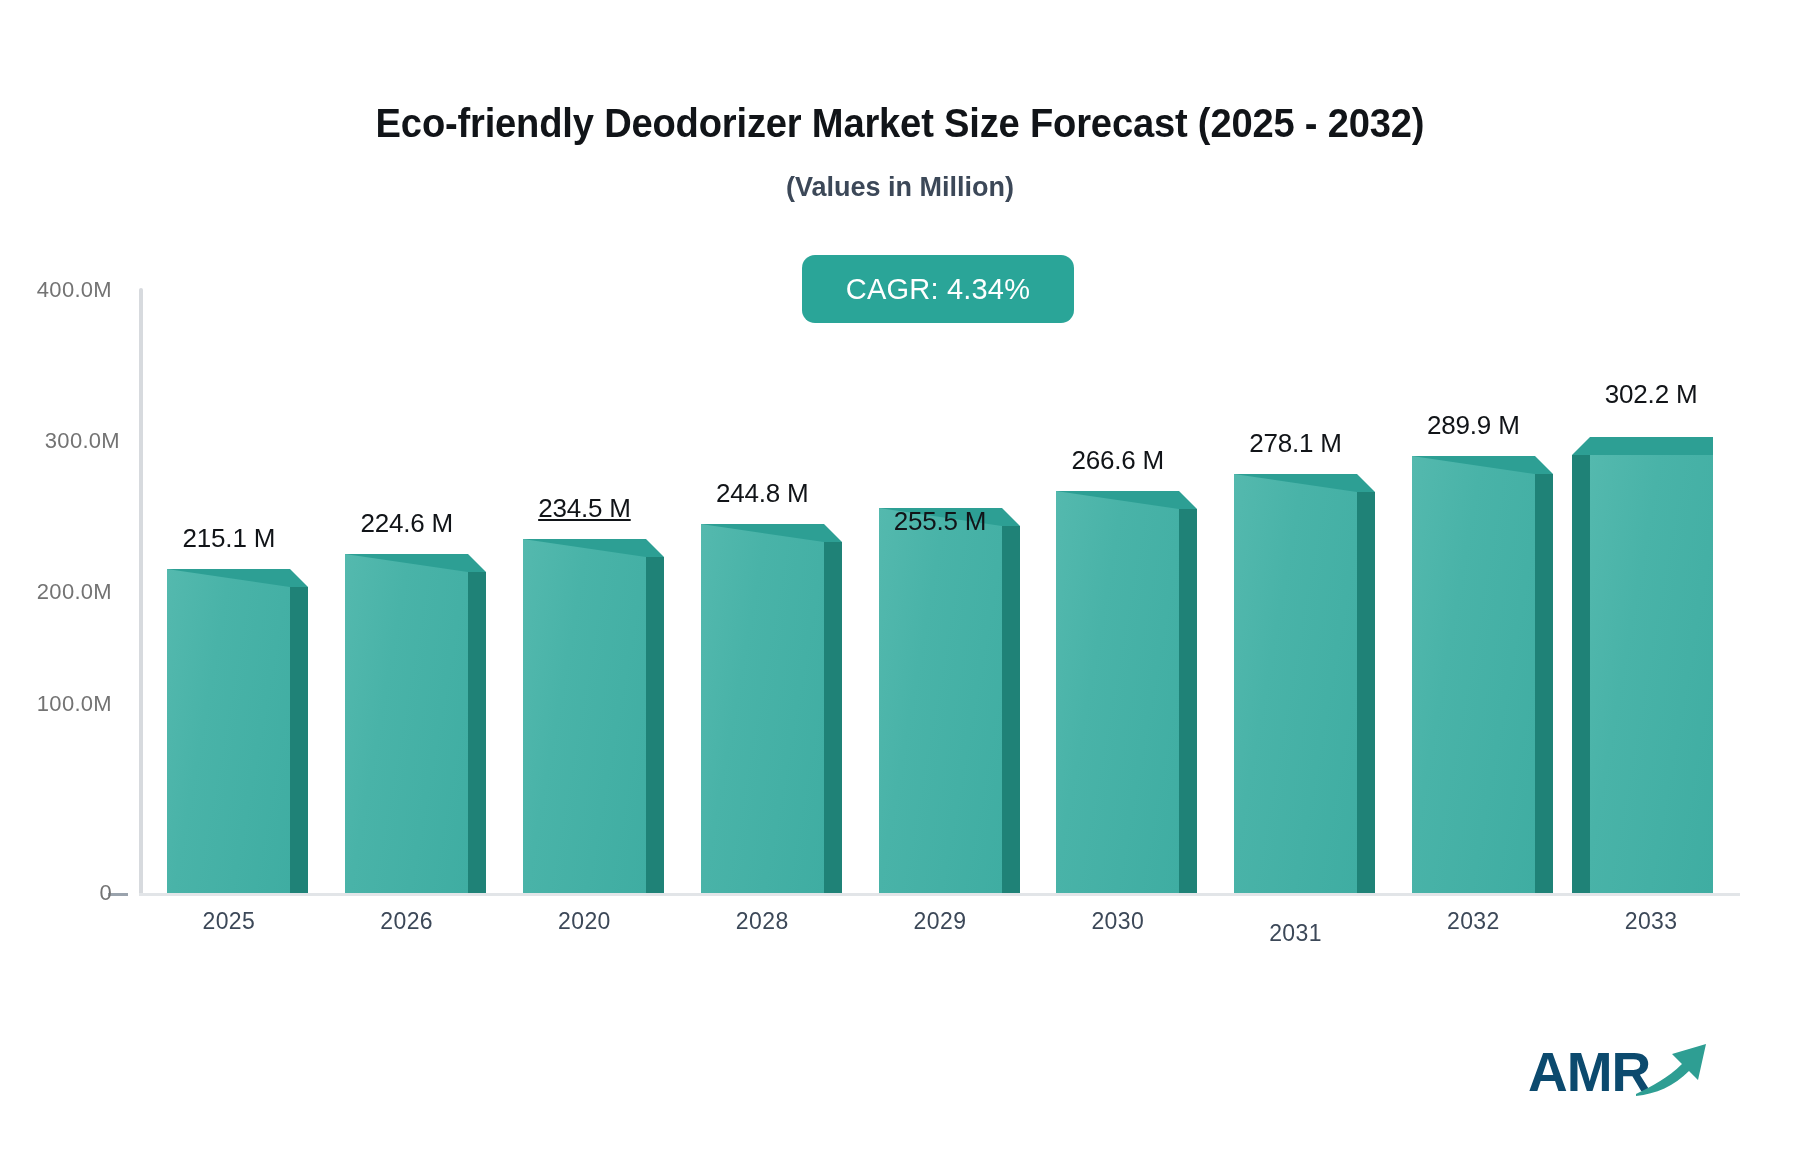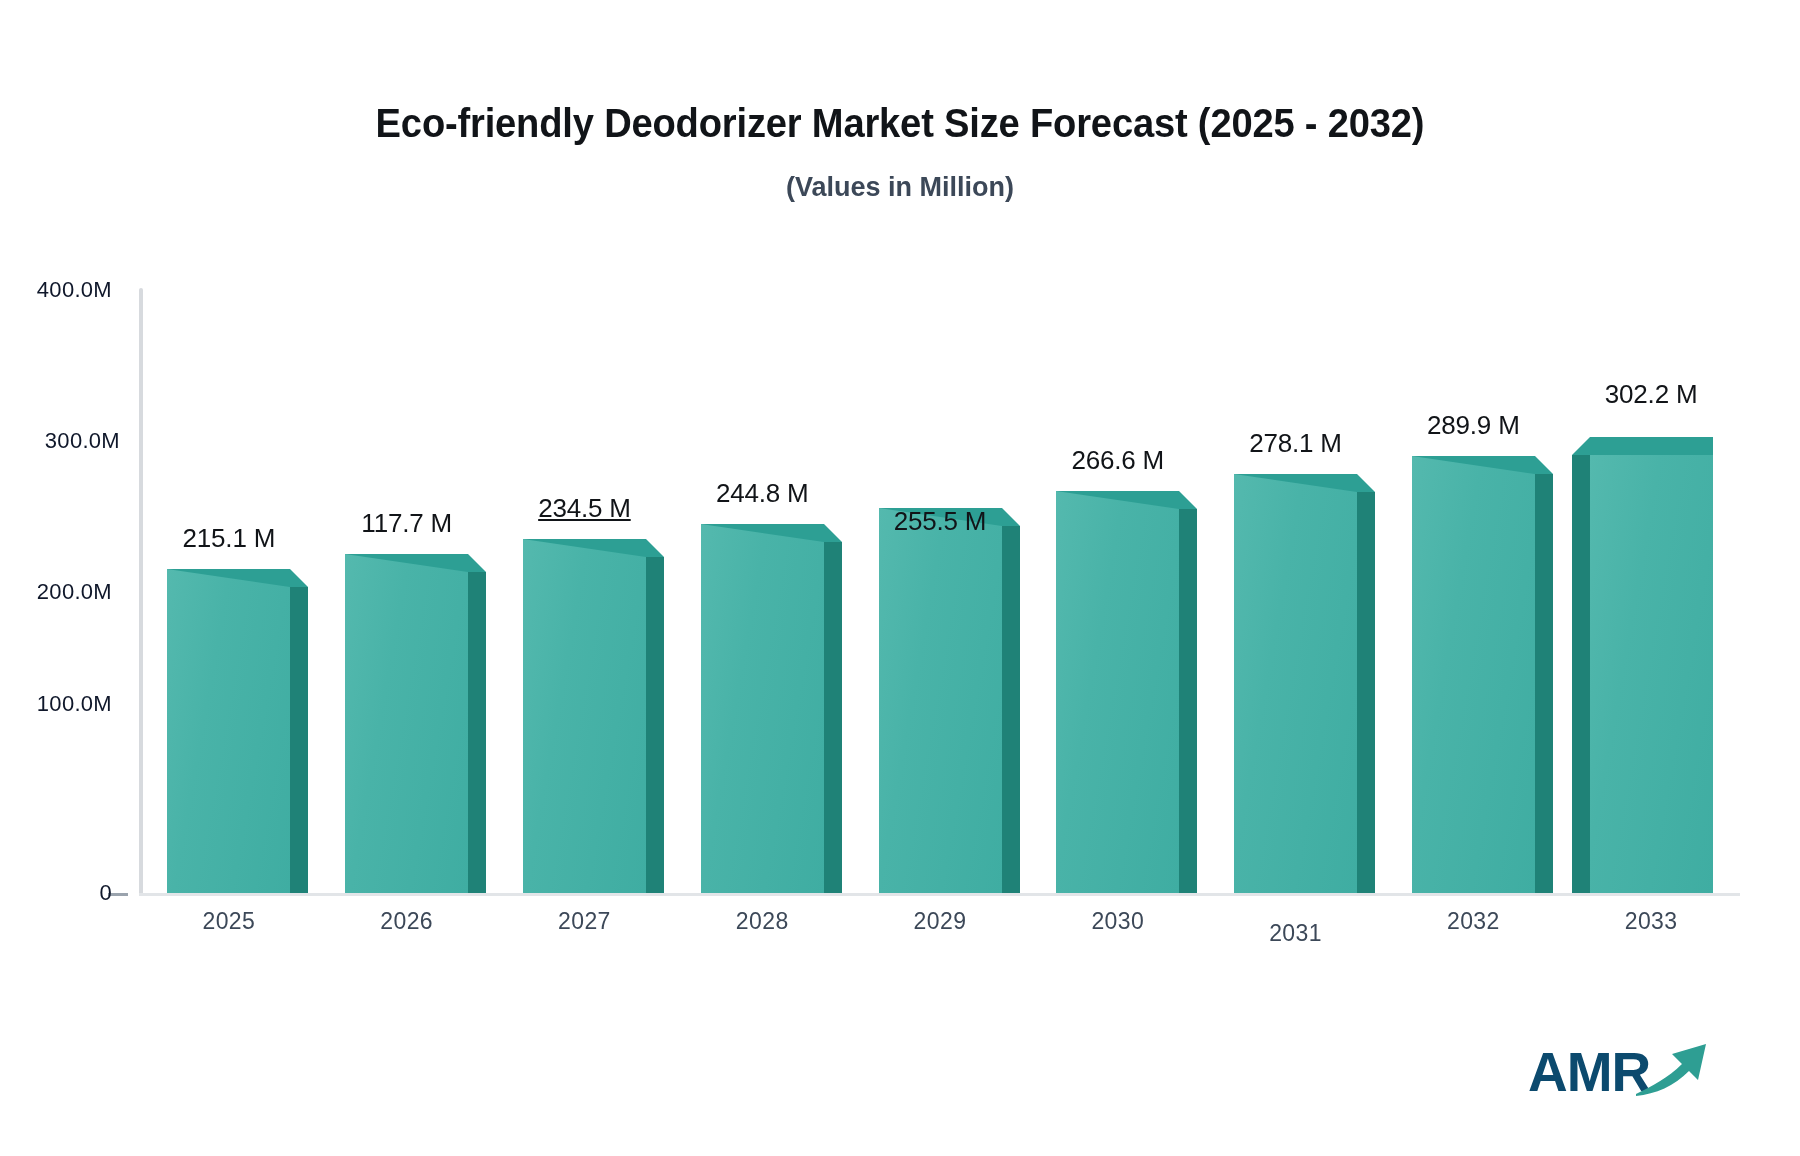--- a/index.html
+++ b/index.html
@@ -36,21 +36,21 @@
   .y-axis-line{
     position:absolute;left:139px;top:288px;width:4px;height:607px;
     background:#d7dade;border-radius:2px;
   }
   .x-axis-line{
     position:absolute;left:139px;top:893px;width:1601px;height:3px;
     background:#e2e5e8;
   }
   .y-tick-label{
     position:absolute;right:0;text-align:right;width:112px;
-    font-size:22px;color:#0f172a;letter-spacing:0.3px;
+    font-size:22px;color:#737373;letter-spacing:0.3px;
     transform:translateY(-50%);
   }
   .y-zero-dash{
     position:absolute;left:108px;top:893px;width:20px;height:3px;background:#9aa3ad;
   }
 
   .x-tick-label{
     position:absolute;top:908px;text-align:center;
     font-size:23px;color:#3c4858;letter-spacing:0.4px;
   }
@@ -79,36 +79,37 @@
   }
   .amr-arrow{position:absolute;left:106px;top:4px;}
 </style>
 </head>
 <body>
 
 <div class="canvas">
 
   <div class="chart-title">Eco-friendly Deodorizer Market Size Forecast (2025 - 2032)</div>
   <div class="chart-subtitle">(Values in Million)</div>
+  <div class="cagr-badge">CAGR: 4.34%</div>
 
   <div class="plot">
     <div class="y-axis-line"></div>
     <div class="x-axis-line"></div>
     <div class="y-zero-dash"></div>
     <div id="y-ticks">
         <div class="y-tick-label" style="top: 893px; left: 0px;">0</div>
         <div class="y-tick-label" style="top: 704px; left: 0px;">100.0M</div>
         <div class="y-tick-label" style="top: 591.5px; left: 0px;">200.0M</div>
         <div class="y-tick-label" style="top: 440.75px; left: 8px;">300.0M</div>
         <div class="y-tick-label" style="top: 290px; left: 0px;">400.0M</div>
       </div>
     <div id="x-ticks">
         <div class="x-tick-label" style="left: 148.889px; width: 160px;">2025</div>
         <div class="x-tick-label" style="left: 326.667px; width: 160px;">2026</div>
-        <div class="x-tick-label" style="left: 504.444px; width: 160px;">2027</div>
+        <div class="x-tick-label" style="left: 504.444px; width: 160px;">2020</div>
         <div class="x-tick-label" style="left: 682.222px; width: 160px;">2028</div>
         <div class="x-tick-label" style="left: 860px; width: 160px;">2029</div>
         <div class="x-tick-label" style="left: 1037.78px; width: 160px;">2030</div>
         <div class="x-tick-label" style="left: 1215.56px; width: 160px; margin-top: 12px;">2031</div>
         <div class="x-tick-label" style="left: 1393.33px; width: 160px;">2032</div>
         <div class="x-tick-label" style="left: 1571.11px; width: 160px;">2033</div>
       </div>
     <div id="bars">
         <div class="bar-group" style="left: 167px; width: 123px; height: 324px; top: 569px; bottom: auto;">
           <div class="bar-side bar-side-right" style="height: 306px;"></div>
@@ -118,21 +119,21 @@
           </svg>
         </div>
         <div class="bar-label" style="left: 118.889px; width: 220px; top: 523px;">215.1 M</div>
         <div class="bar-group" style="left: 345px; width: 123px; height: 339px; top: 554px; bottom: auto;">
           <div class="bar-side bar-side-right" style="height: 321px;"></div>
           <div class="bar-face" style="height: 339px; bottom: 0px;"></div>
           <svg width="141" height="20" style="position: absolute; top: 0px; left: 0px;">
             <polygon points="0,0 123,0 141,18 123,18" fill="#2d9f94"></polygon>
           </svg>
         </div>
-        <div class="bar-label" style="left: 296.667px; width: 220px; top: 508px;">117.7 M</div>
+        <div class="bar-label" style="left: 296.667px; width: 220px; top: 508px;">224.6 M</div>
         <div class="bar-group" style="left: 523px; width: 123px; height: 354px; top: 539px; bottom: auto;">
           <div class="bar-side bar-side-right" style="height: 336px;"></div>
           <div class="bar-face" style="height: 354px; bottom: 0px;"></div>
           <svg width="141" height="20" style="position: absolute; top: 0px; left: 0px;">
             <polygon points="0,0 123,0 141,18 123,18" fill="#2d9f94"></polygon>
           </svg>
         </div>
         <div class="bar-label" style="left: 474.444px; width: 220px; top: 493px; text-decoration: underline;">234.5 M</div>
         <div class="bar-group" style="left: 701px; width: 123px; height: 369px; top: 524px; bottom: auto;">
           <div class="bar-side bar-side-right" style="height: 351px;"></div>

